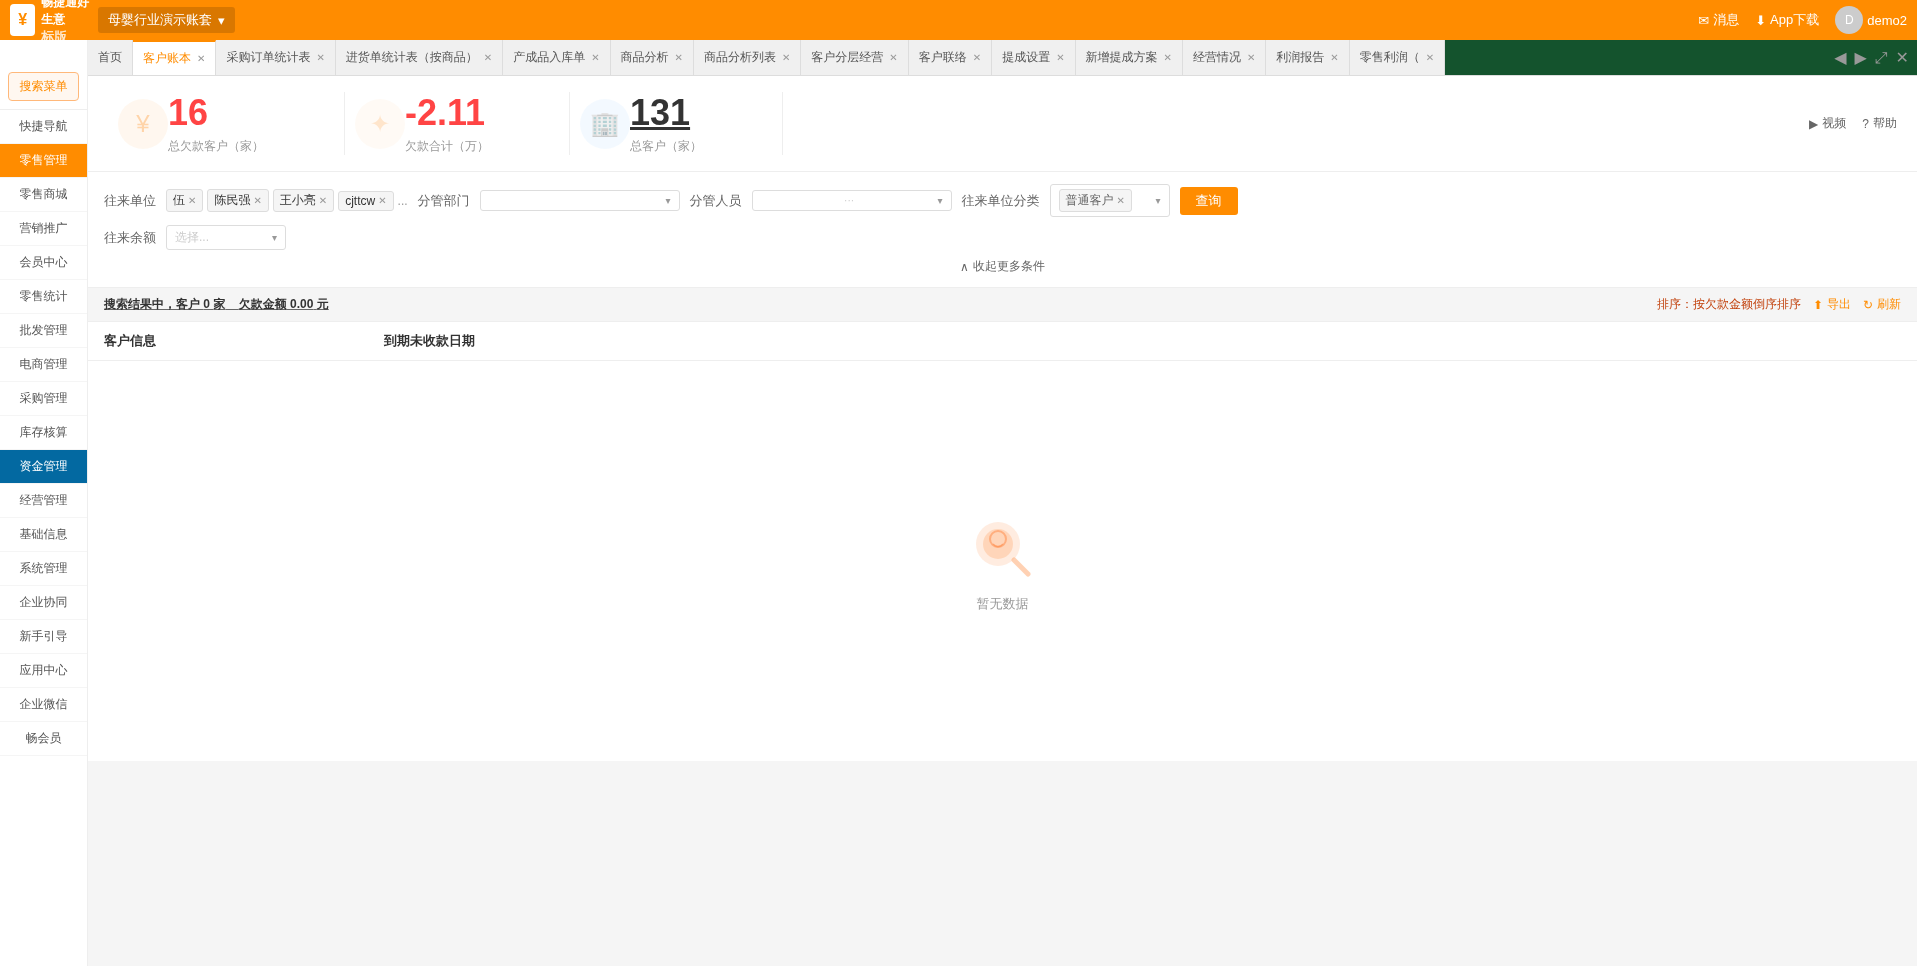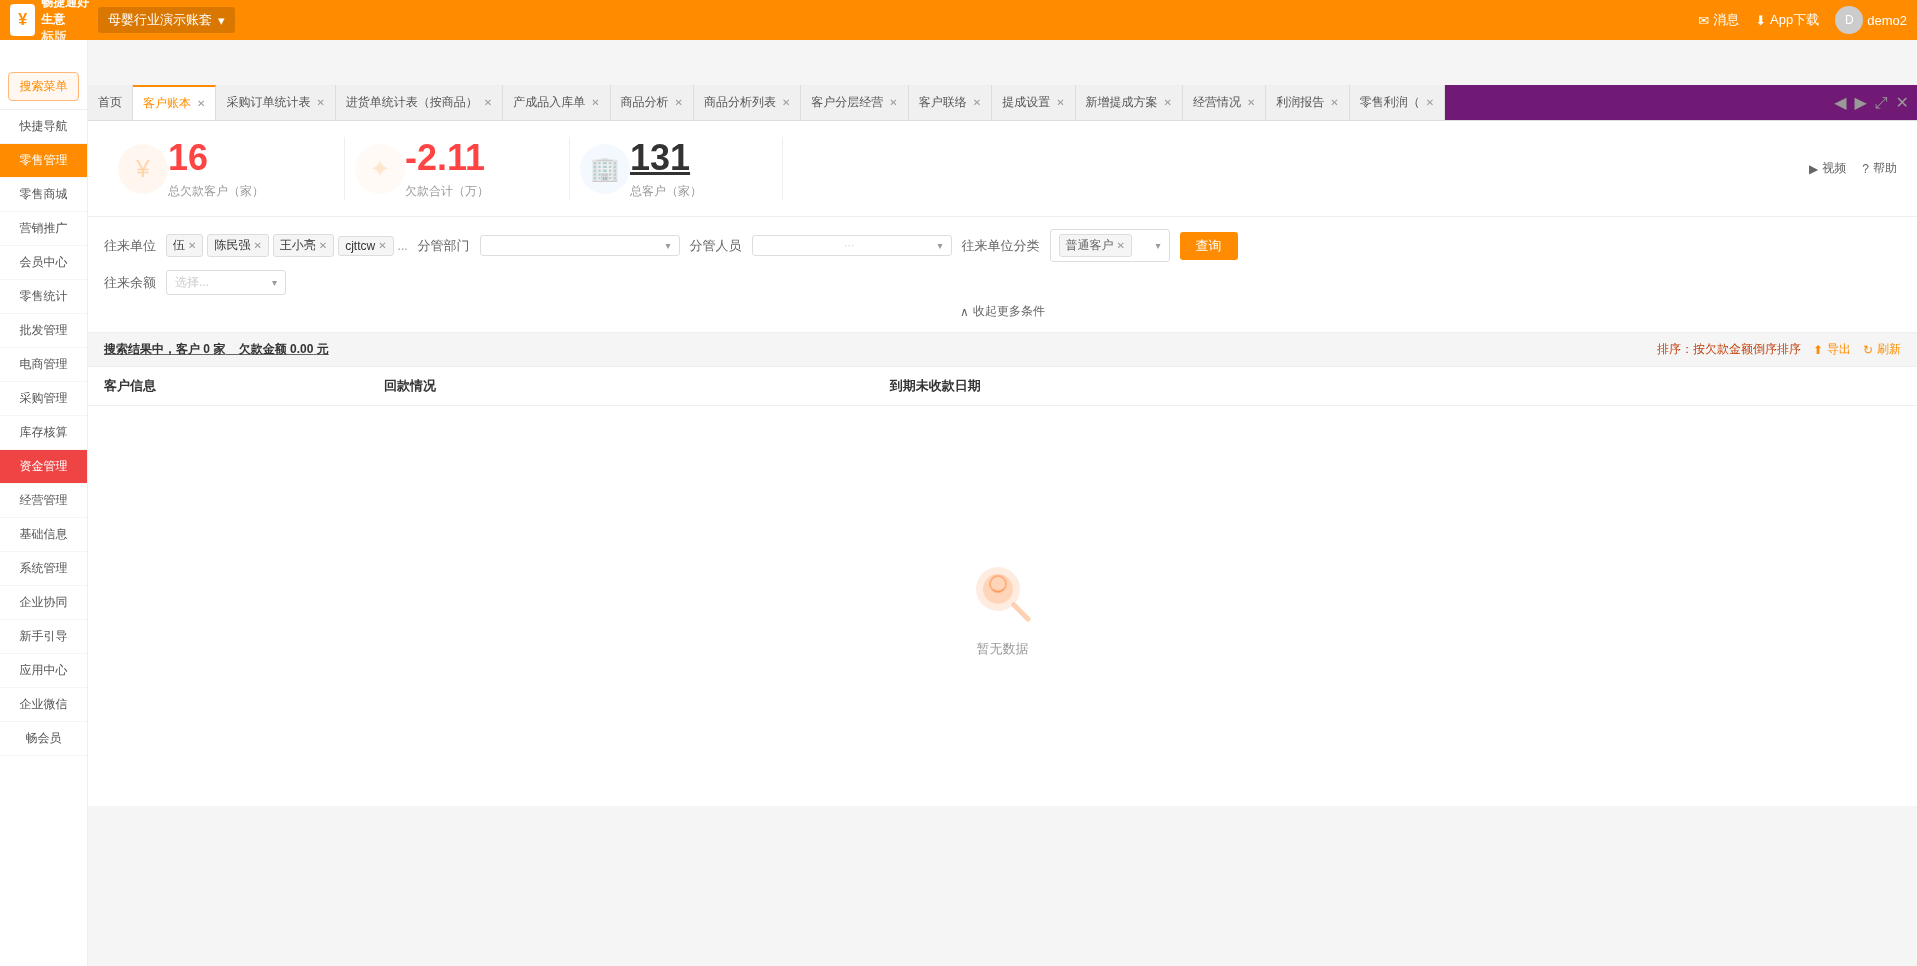--- a/index.html
+++ b/index.html
@@ -22,21 +22,21 @@
     .sidebar { width: 88px; background: #fff; display: flex; flex-direction: column; border-right: 1px solid #eee; overflow-y: auto; flex-shrink: 0; }
     .sidebar-search { padding: 8px; border-bottom: 1px solid #eee; text-align: center; margin-top: 24px; }
     .sidebar-search-btn { width: 100%; background: #fff7f0; border: 1px solid #ffb87a; border-radius: 4px; padding: 5px; color: #ff8c00; cursor: pointer; font-size: 12px; }
     .sidebar-nav-item { padding: 8px 4px; text-align: center; cursor: pointer; font-size: 12px; color: #555; border-bottom: 1px solid #f5f5f5; }
     .sidebar-nav-item.active { background: #ff8c00; color: #fff; }
 
     
     .content-area { flex: 1; display: flex; flex-direction: column; overflow: hidden; }
 
     
-    .tab-bar { background: #701a75; display: flex; align-items: center; border-bottom: 1px solid #ddd; height: 36px; overflow: hidden; flex-shrink: 0; margin-top: 45px; }
+    .tab-bar { background: #14532d; display: flex; align-items: center; border-bottom: 1px solid #ddd; height: 36px; overflow: hidden; flex-shrink: 0; }
     .tab-item { display: flex; align-items: center; padding: 0 10px; height: 36px; font-size: 12px; cursor: pointer; white-space: nowrap; border-right: 1px solid #ddd; color: #555; background: #f0f0f0; gap: 4px; }
     .tab-item.active { background: #fff; color: #ff8c00; border-top: 2px solid #ff8c00; }
     .tab-item .tab-close { color: #999; font-size: 10px; margin-left: 2px; }
     .tab-bar-controls { display: flex; align-items: center; margin-left: auto; padding: 0 8px; gap: 8px; color: #999; font-size: 16px; cursor: pointer; }
 
     
     .page-content { flex: 1; overflow-y: auto; background: #f5f5f5; padding: 0; }
 
     
     .stats-bar { background: #fff; display: flex; padding: 16px 20px; gap: 0; border-bottom: 1px solid #eee; align-items: center; }
@@ -129,21 +129,21 @@
       <div class="sidebar-nav-item">快捷导航</div>
       <div class="sidebar-nav-item active">零售管理</div>
       <div class="sidebar-nav-item">零售商城</div>
       <div class="sidebar-nav-item">营销推广</div>
       <div class="sidebar-nav-item">会员中心</div>
       <div class="sidebar-nav-item">零售统计</div>
       <div class="sidebar-nav-item">批发管理</div>
       <div class="sidebar-nav-item">电商管理</div>
       <div class="sidebar-nav-item">采购管理</div>
       <div class="sidebar-nav-item">库存核算</div>
-      <div class="sidebar-nav-item active" style="background:#ef4444;color:#fff;">资金管理</div>
+      <div class="sidebar-nav-item active" style="background:#0369a1;color:#fff;">资金管理</div>
       <div class="sidebar-nav-item">经营管理</div>
       <div class="sidebar-nav-item">基础信息</div>
       <div class="sidebar-nav-item">系统管理</div>
       <div class="sidebar-nav-item">企业协同</div>
       <div class="sidebar-nav-item">新手引导</div>
       <div class="sidebar-nav-item">应用中心</div>
       <div class="sidebar-nav-item">企业微信</div>
       <div class="sidebar-nav-item">畅会员</div>
     </div>
 
@@ -329,21 +329,20 @@
             <div class="results-action">
               <span>↻</span>
               <span>刷新</span>
             </div>
           </div>
         </div>
 
         <div class="data-table">
           <div class="table-header">
             <div>客户信息</div>
-            <div>回款情况</div>
             <div>到期未收款日期</div>
           </div>
           <div class="table-body">
             <div class="empty-state">
 
               <svg class="empty-icon" viewBox="0 0 80 80" fill="none" xmlns="http://www.w3.org/2000/svg">
                 <circle cx="35" cy="35" r="22" fill="#ffe0cc" opacity="0.6"></circle>
                 <circle cx="35" cy="35" r="15" fill="#ffb380" opacity="0.4"></circle>
                 <line x1="51" y1="51" x2="65" y2="65" stroke="#ffb380" stroke-width="5" stroke-linecap="round" opacity="0.6"></line>
                 <circle cx="35" cy="30" r="8" fill="none" stroke="#ff8844" stroke-width="2" opacity="0.5"></circle>

